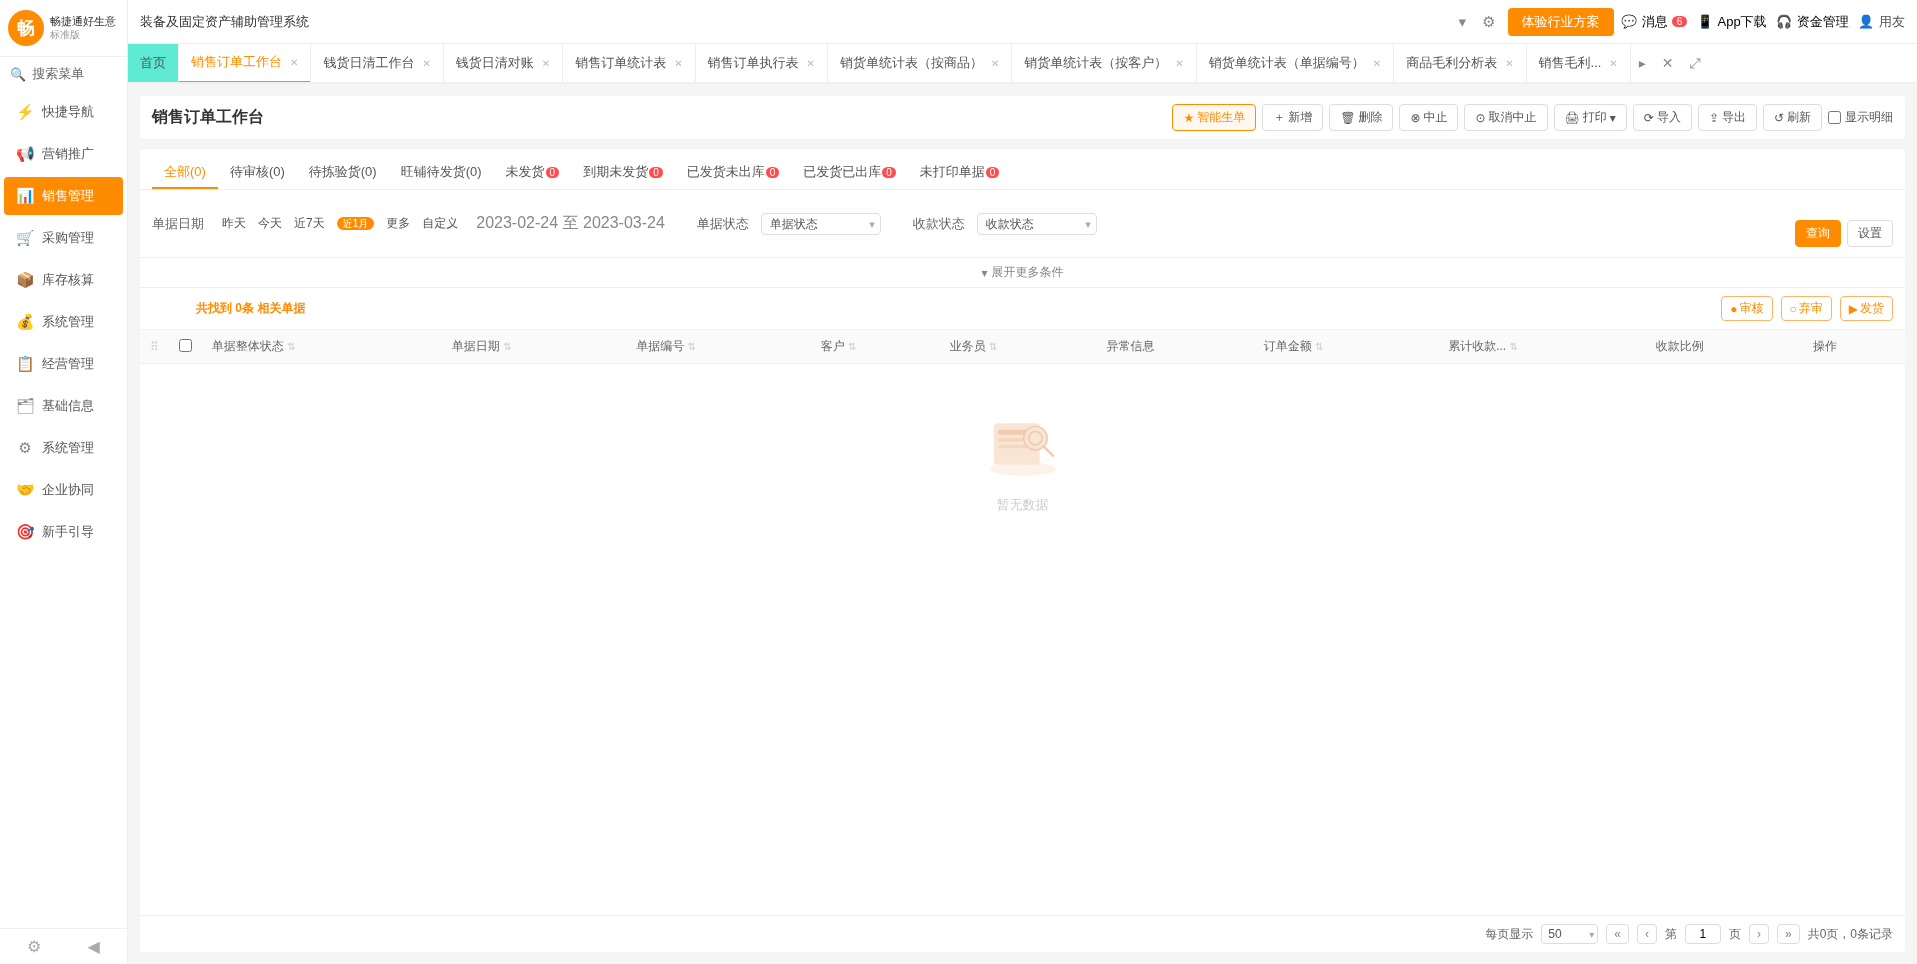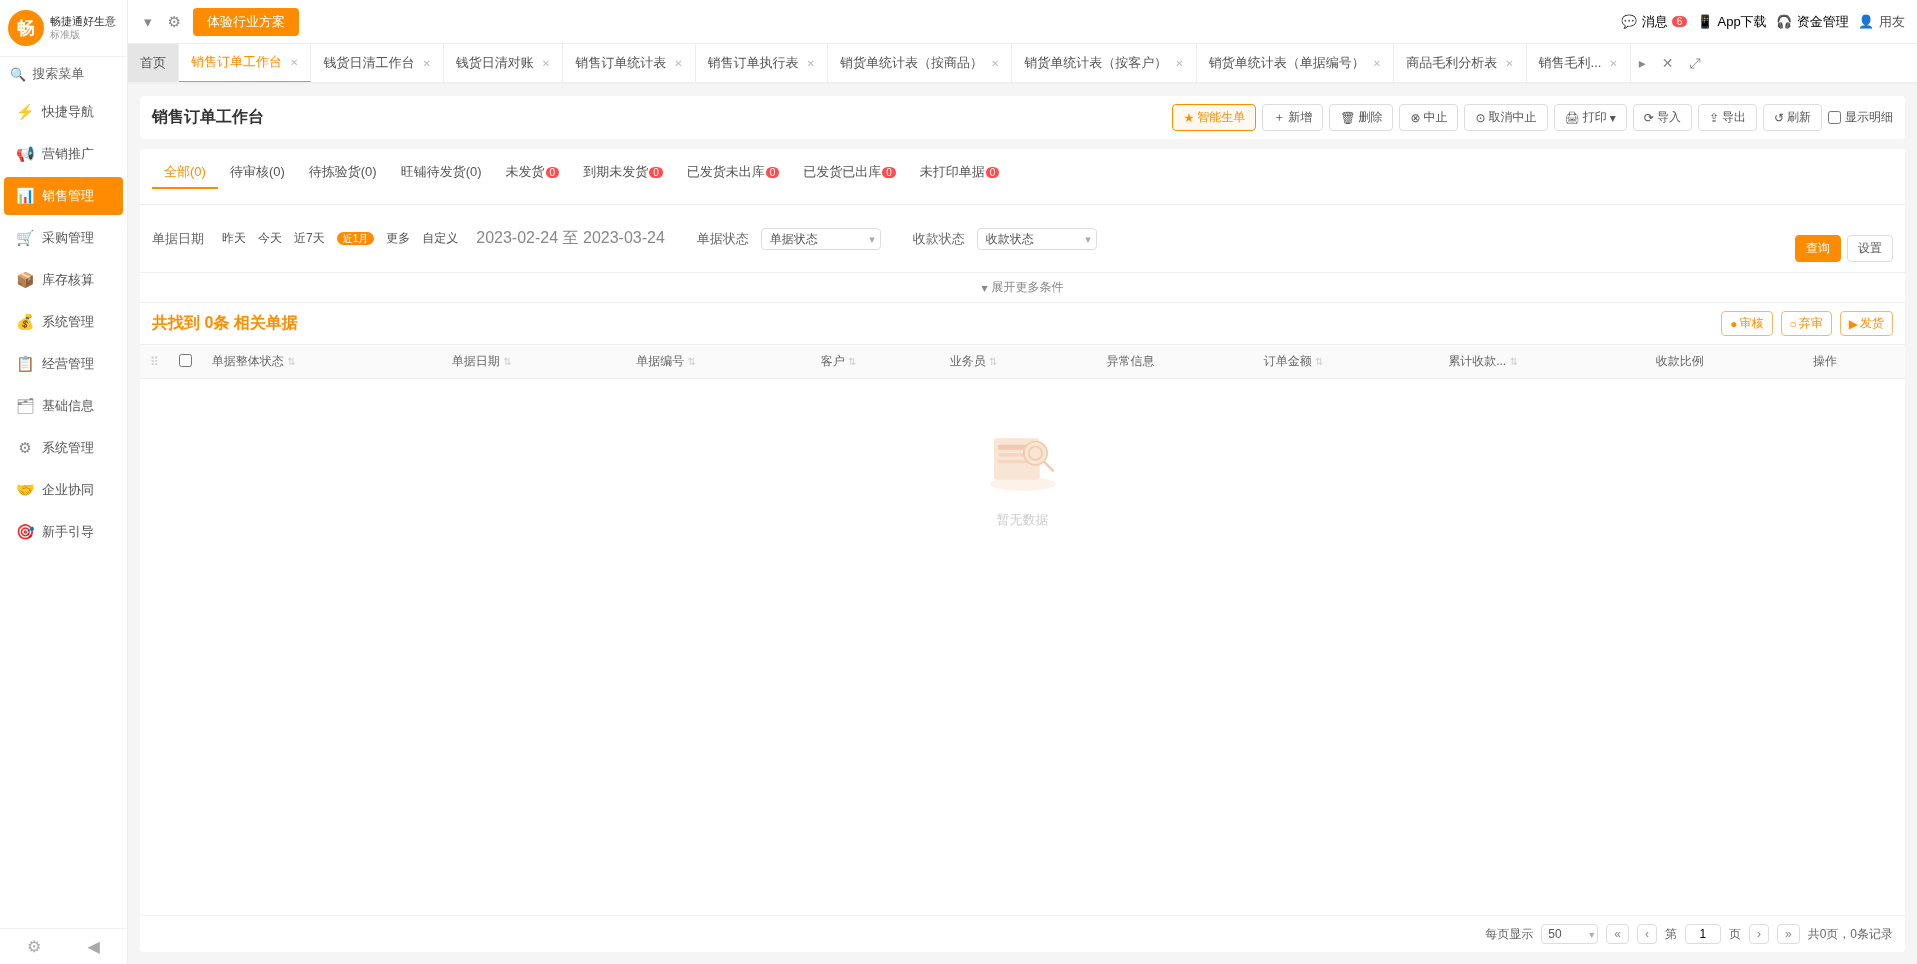--- a/index.html
+++ b/index.html
@@ -116,21 +116,21 @@
       cursor: pointer;
       white-space: nowrap;
       font-size: 13px;
       color: #555;
       border-right: 1px solid #eee;
       gap: 4px;
       flex-shrink: 0;
     }
     .tab.active { color: #ff8c00; border-bottom: 2px solid #ff8c00; background: #fff; }
     .tab .close-x { font-size: 10px; color: #bbb; margin-left: 4px; }
-    .tab-home { background: #e5e5e5; color: #555; }
+    .tab-home { background: #5eead4; color: #555; }
     .tab-more-btn { padding: 0 8px; cursor: pointer; color: #888; font-size: 14px; }
     .tab-close-all { padding: 0 8px; cursor: pointer; color: #888; font-size: 14px; }
     .tab-maximize { padding: 0 8px; cursor: pointer; color: #888; font-size: 14px; }
 
     
     .content { flex: 1; overflow: hidden; display: flex; flex-direction: column; padding: 12px; background: #f5f5f5; }
 
     
     .page-header {
       display: flex;
@@ -158,21 +158,21 @@
     .action-btn.smart { background: #fff8f0; border-color: #ff8c00; color: #ff8c00; }
     .action-btn.primary-orange { background: #ff8c00; color: #fff; border-color: #ff8c00; }
     .checkbox-label { display: flex; align-items: center; gap: 4px; font-size: 12px; color: #555; cursor: pointer; }
 
     
     .filter-tabs {
       display: flex;
       align-items: center;
       gap: 0;
       background: #fff;
-      padding: 8px 12px 15px;
+      padding: 8px 12px 0;
       border-radius: 4px 4px 0 0;
       border-bottom: 1px solid #eee;
     }
     .filter-tab {
       padding: 6px 12px;
       cursor: pointer;
       font-size: 13px;
       color: #555;
       border-bottom: 2px solid transparent;
       white-space: nowrap;
@@ -223,21 +223,21 @@
       border-bottom: 1px solid #f0f0f0;
     }
     .expand-btn { font-size: 12px; color: #888; cursor: pointer; display: flex; align-items: center; gap: 4px; }
     .table-toolbar {
       padding: 8px 12px;
       display: flex;
       align-items: center;
       justify-content: space-between;
       border-bottom: 1px solid #f0f0f0;
     }
-    .table-count { font-size: 16px; color: #666; }
+    .table-count { font-size: 12px; color: #666; margin-left: 44px; }
     .table-count span { color: #ff8c00; font-weight: bold; }
     .table-right-actions { display: flex; gap: 8px; align-items: center; }
     .tbl-action-btn {
       border: none; background: none; cursor: pointer; font-size: 12px; color: #ff8c00; display: flex; align-items: center; gap: 2px; padding: 3px 8px; border: 1px solid #ffb366; border-radius: 4px;
     }
 
     table { width: 100%; border-collapse: collapse; }
     th { background: #fafafa; font-size: 12px; color: #666; font-weight: normal; padding: 8px 10px; text-align: left; border-bottom: 1px solid #eee; white-space: nowrap; }
     .th-sort { cursor: pointer; }
     .sort-icon { color: #ccc; font-size: 10px; }
@@ -353,20 +353,21 @@
   </div>
   <div class="sidebar-bottom">
     <span class="sidebar-bottom-btn">⚙</span>
     <span class="sidebar-bottom-btn">◀</span>
   </div>
 </div>
 
 <div class="main">
 
   <div class="topbar">
+    <span class="topbar-title">装备及固定资产辅助管理系统</span>
     <span class="topbar-icon-btn">▾</span>
     <span class="topbar-icon-btn">⚙</span>
     <button class="topbar-btn-orange">体验行业方案</button>
     <div class="topbar-actions">
       <div style="display:flex;align-items:center;gap:4px;cursor:pointer;">
         <span>💬</span>
         <span>消息</span>
         <span class="badge">6</span>
       </div>
       <div style="display:flex;align-items:center;gap:4px;cursor:pointer;">

